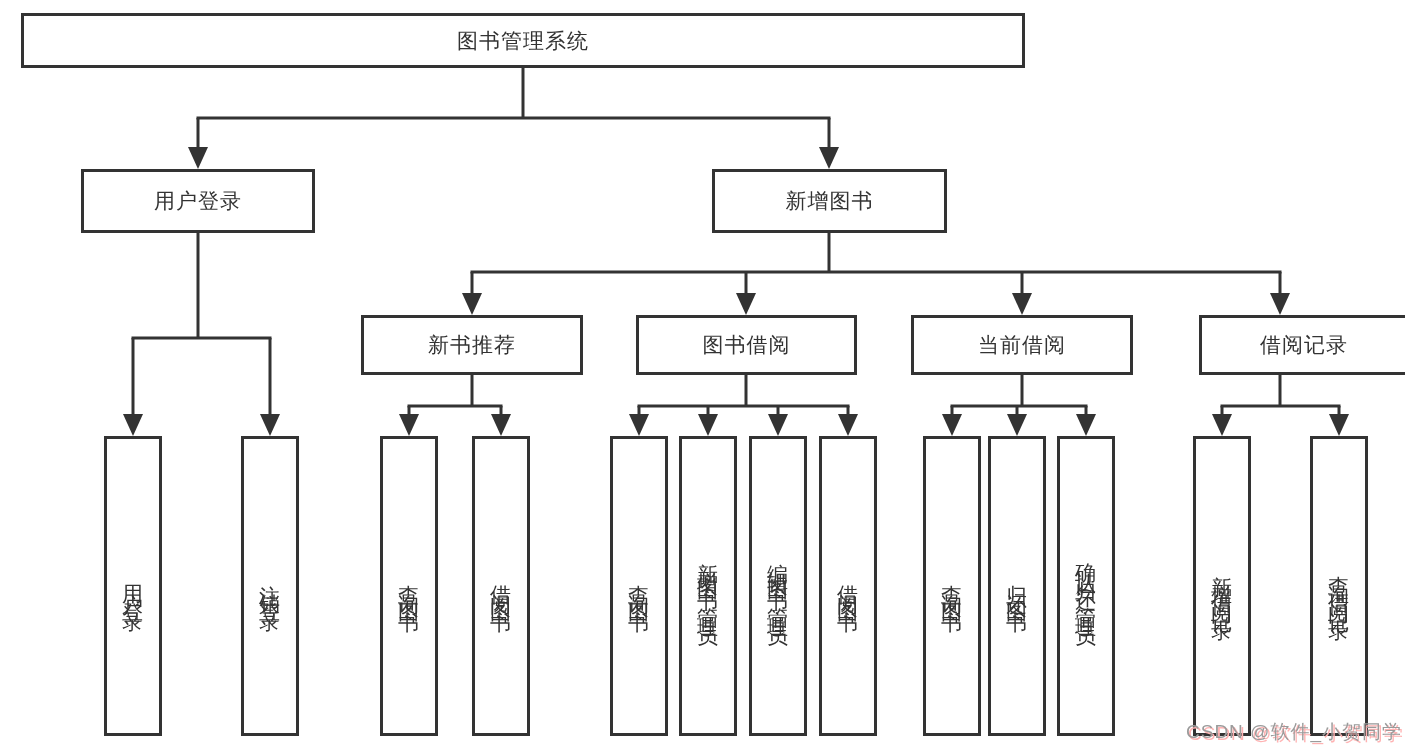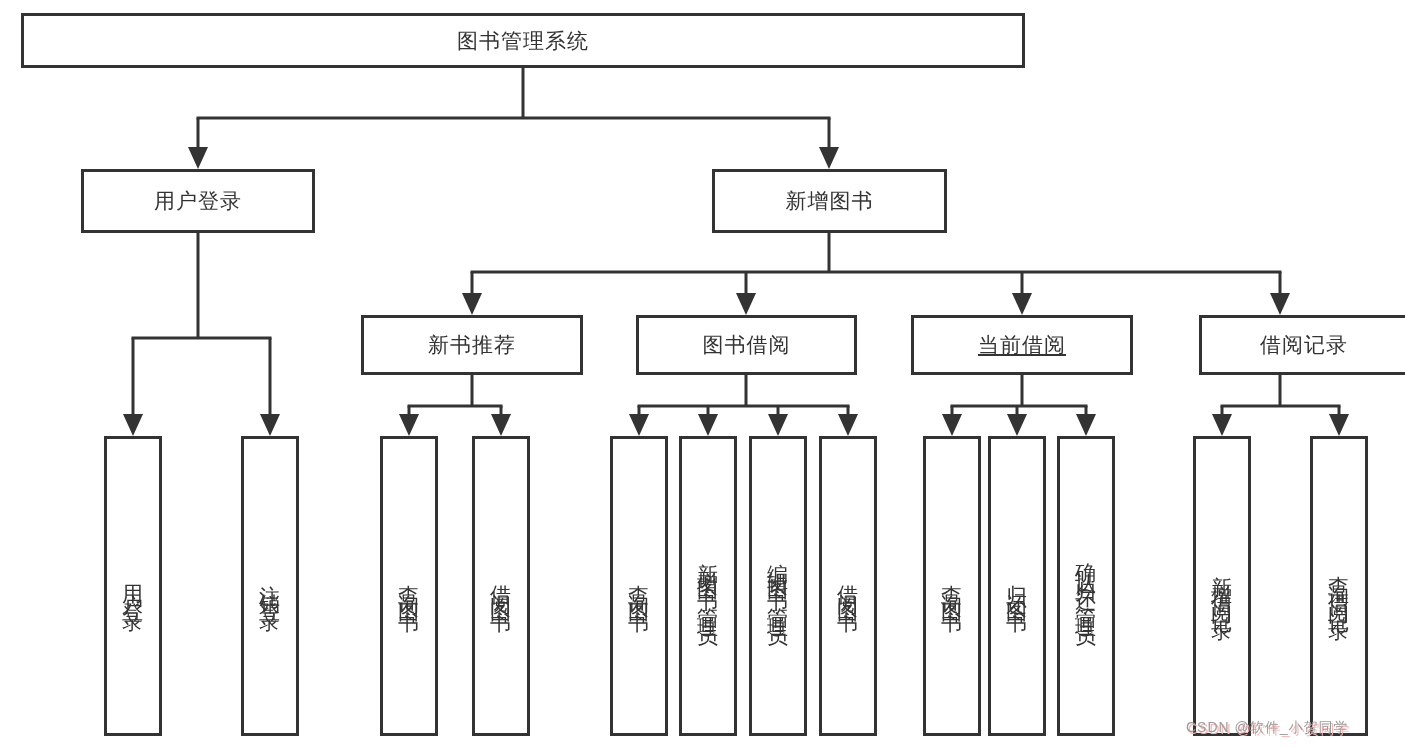--- a/index.html
+++ b/index.html
@@ -36,21 +36,21 @@
     letter-spacing: 1px;
     z-index: 2;
     white-space: nowrap;
   }
   
   .root-node   { left: 21px;  top: 13px;  width: 1004px; height: 55px; }
   .n-user      { left: 81px;  top: 169px; width: 234px;  height: 64px; }
   .n-mgmt     { left: 712px; top: 169px; width: 235px;  height: 64px; }
   .n-recommend { left: 361px; top: 315px; width: 222px;  height: 60px; }
   .n-borrow    { left: 636px; top: 315px; width: 221px;  height: 60px; }
-  .n-current   { left: 911px; top: 315px; width: 222px;  height: 60px; text-decoration: underline; }
+  .n-current   { left: 911px; top: 315px; width: 222px;  height: 60px; }
   .n-records   { left: 1175px; top: 315px; width: 210px; height: 60px; margin-left: 24px; }
   
   .leaf {
     top: 436px;
     width: 58px;
     height: 300px;
   }
   .leaf .vtext {
     writing-mode: vertical-rl;
     text-orientation: mixed;
@@ -78,21 +78,21 @@
   }
   .connectors polygon {
     fill: #333333;
     stroke: none;
   }
   .watermark {
     position: absolute;
     left: 1186px;
     top: 719px;
     z-index: 3;
-    font-size: 14px;
+    font-size: 19px;
     color: #9b9b9b;
     letter-spacing: 1px;
     text-shadow: 2px 2px 0 #ffb3b3;
     white-space: nowrap;
   }
 </style>
 </head>
 <body>
 
 <div id="canvas">

